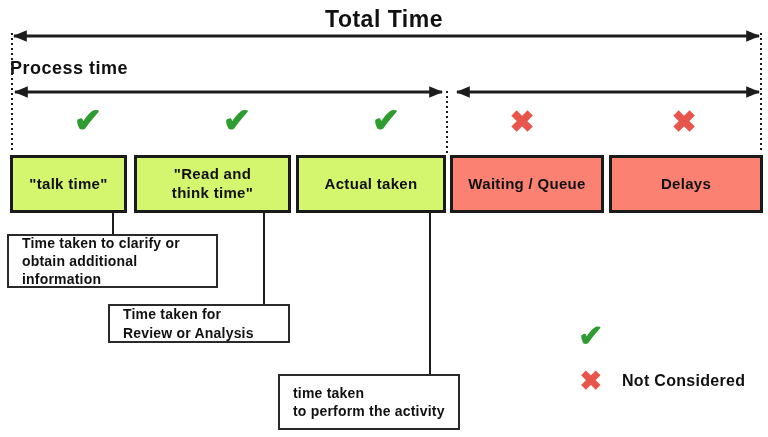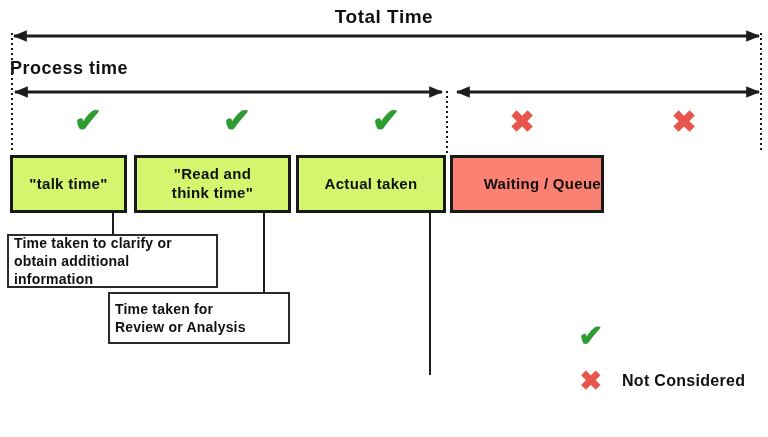--- a/index.html
+++ b/index.html
@@ -17,21 +17,21 @@
     font-family:"Liberation Sans",sans-serif;
     color:#111;
     overflow:hidden;
   }
   .overlay{position:absolute;left:0;top:0;width:768px;height:437px;pointer-events:none;}
   .overlay .stroke{stroke:var(--line_black);}
   .overlay .ah{fill:var(--line_black);}
 
   .title{
     position:absolute;left:0;top:6px;width:768px;
-    text-align:center;font-size:19px;font-weight:800;letter-spacing:0.5px;
+    text-align:center;font-size:23px;font-weight:800;letter-spacing:0.5px;
   }
   .section-label{
     position:absolute;top:58px;text-align:left;
     font-size:18px;font-weight:800;letter-spacing:0.5px;
   }
   .section-label.process{left:10px;width:436px;}
   .section-label.idle{left:452px;width:312px;}
 
   .mark{
     position:absolute;width:48px;top:100px;height:40px;
@@ -41,27 +41,27 @@
   .mark.cross{color:var(--cross_red);font-size:30px;font-weight:700;top:102px;}
 
   .box{
     position:absolute;top:155px;height:58px;
     box-sizing:border-box;border:3px solid #1a1a1a;
     display:flex;align-items:center;justify-content:center;
     text-align:center;font-size:15px;font-weight:800;
     white-space:pre-line;line-height:1.25;letter-spacing:0.3px;
   }
   .box.considered{background:var(--considered_fill);}
-  .box.not-considered{background:var(--not_considered_fill);justify-content:flex-end;}
+  .box.not-considered{background:var(--not_considered_fill);}
 
   .annotation{
     position:absolute;background:#ffffff;
     box-sizing:border-box;border:2px solid #2a2a2a;
     display:flex;align-items:center;
-    padding-left:5px;padding-right:6px;
+    padding-left:13px;padding-right:6px;
     font-size:14px;font-weight:800;line-height:1.3;
     white-space:pre-line;letter-spacing:0.2px;
   }
   .legend-row{
     position:absolute;display:flex;align-items:center;gap:14px;
     font-size:16px;font-weight:800;letter-spacing:0.3px;
   }
   .legend-glyph{width:34px;text-align:center;font-size:30px;font-weight:700;line-height:34px;}
   .legend-glyph.green{color:var(--check_green);}
   .legend-glyph.red{color:var(--cross_red);font-size:27px;}
@@ -107,25 +107,30 @@
   <div class="box considered" style="left:134px;width:157px;">
     <span>"Read and
 think time"</span>
   </div>
   <div class="box considered" style="left:296px;width:150px;">
     <span>Actual taken</span>
   </div>
   <div class="box not-considered" style="left:450px;width:154px;">
     <span>Waiting / Queue</span>
   </div>
+  <div class="box not-considered" style="left:609px;width:154px;">
+    <span>Delays</span>
+  </div>
 
   <div class="annotation" style="left:7px;top:234px;width:211px;height:54px;">Time taken to clarify or
 obtain additional information</div>
-  <div class="annotation" style="left:108px;top:292px;width:182px;height:52px;">Time taken for
+  <div class="annotation" style="left:108px;top:304px;width:182px;height:39px;">Time taken for
 Review or Analysis</div>
+  <div class="annotation" style="left:278px;top:374px;width:182px;height:56px;">time taken
+to perform the activity</div>
 
   <div class="legend-row" style="left:574px;top:319px;">
     <span class="legend-glyph green">✔</span>
   </div>
   <div class="legend-row" style="left:574px;top:364px;">
     <span class="legend-glyph red">✖</span>
     <span>Not Considered</span>
   </div>
 
 </div>

